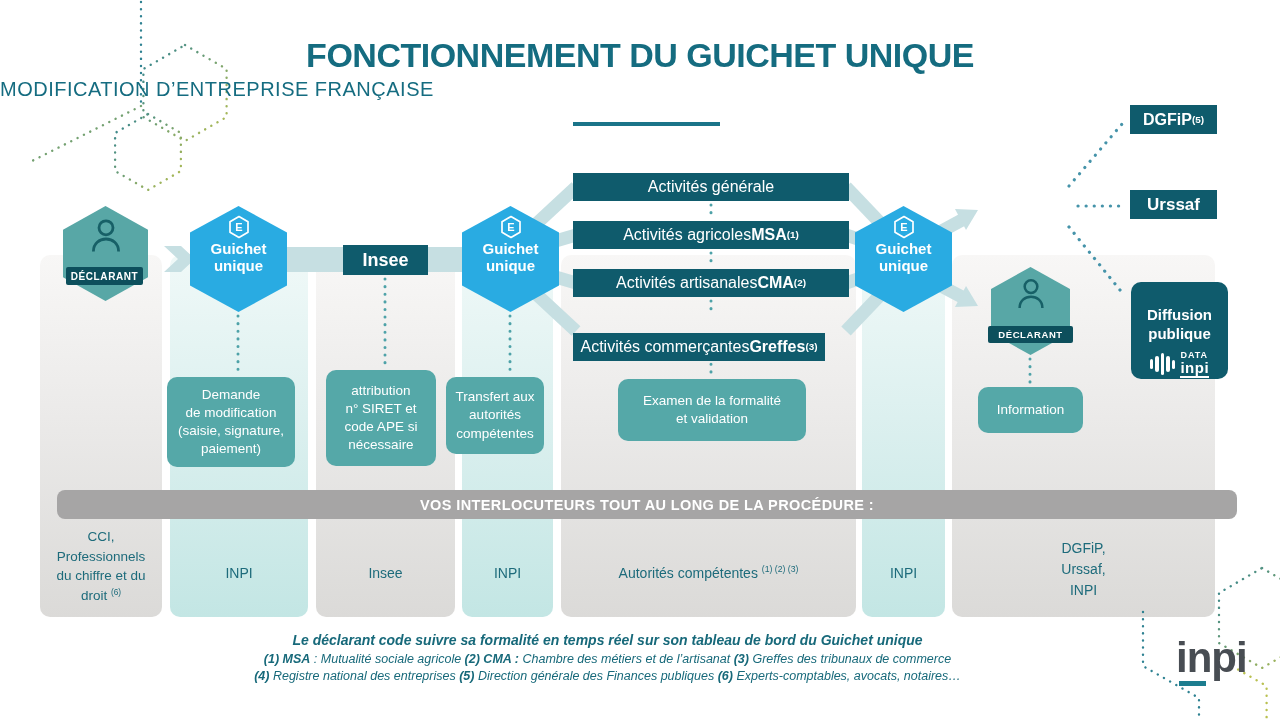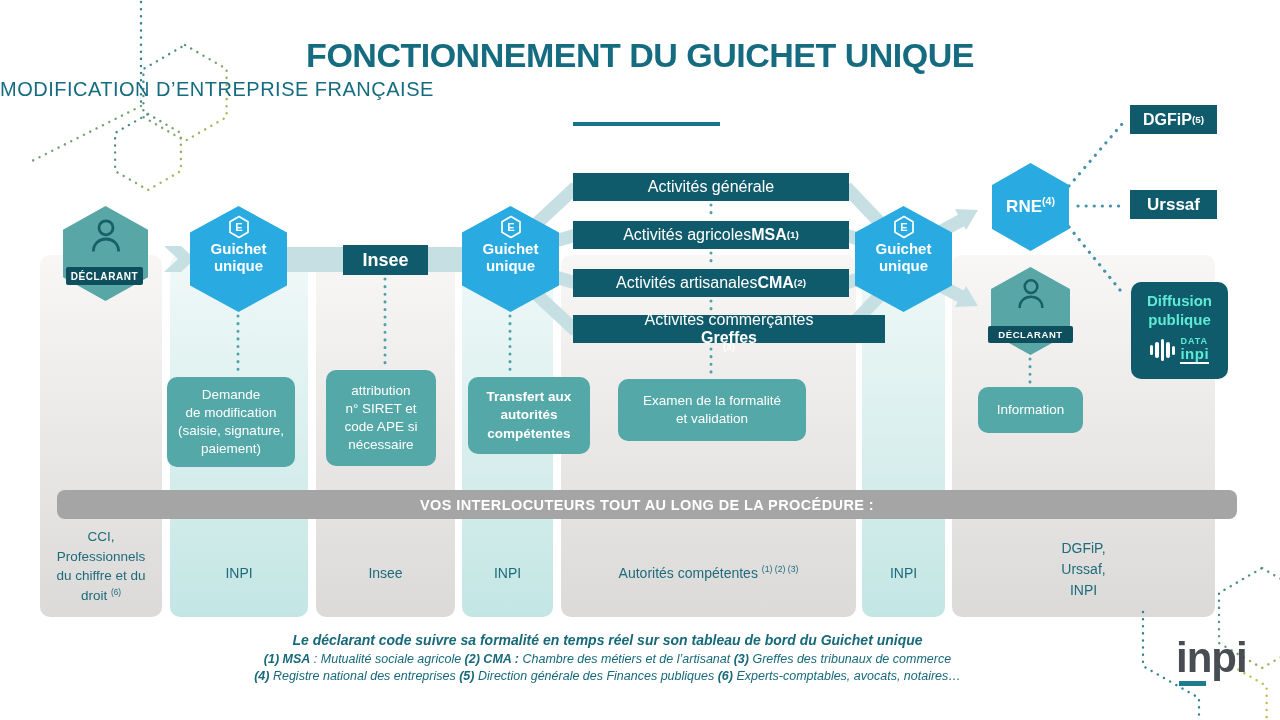--- a/index.html
+++ b/index.html
@@ -39,22 +39,22 @@
     font-weight:700; letter-spacing:0.6px; display:flex; align-items:center;
     justify-content:center; border-radius:2px; z-index:4; }
 
   
   .darkbox { position:absolute; background:#0f5b6c; color:#fff; border-radius:0;
     display:flex; align-items:center; justify-content:center; text-align:center; z-index:3; }
   .activity { font-size:16px; font-weight:400; }
   .darkbox sup, .collabel sup, .rne-text sup { font-size:62%; line-height:0; }
 
   
-  .diffusion { position:absolute; background:#0f5b6c; color:#5eead4; border-radius:10px;
-    z-index:3; display:flex; flex-direction:column; align-items:center; padding-top:10px; }
+  .diffusion { position:absolute; background:#0f5b6c; color:#ffffff; border-radius:10px;
+    z-index:3; display:flex; flex-direction:column; align-items:center; padding-top:24px; }
   .diffusion .dtitle { font-size:15px; font-weight:700; line-height:1.25; text-align:center;
     white-space:pre-line; }
   .data-logo { display:flex; align-items:center; gap:5px; margin-top:7px; }
   .data-bars { display:flex; align-items:center; gap:2px; height:24px; }
   .data-bars i { display:block; width:3.5px; background:#fff; border-radius:2px; }
   .data-txt { display:flex; flex-direction:column; align-items:flex-start; line-height:1; }
   .data-txt .d1 { font-size:9px; font-weight:700; letter-spacing:1px; }
   .data-txt .d2 { font-size:15px; font-weight:700; letter-spacing:0.5px;
     border-bottom:2px solid #fff; padding-bottom:1px; }
 
@@ -197,25 +197,22 @@
     </svg>
     <div class="gu-text" style="white-space: pre-line;">Guichet
 unique</div>
   </div>
 
   <div class="darkbox" style="left:343px;top:245px;width:85px;height:30px;font-size:18px;font-weight:700;">Insee</div>
 
   <div class="darkbox activity" style="left: 573px; top: 173px; width: 276px; height: 28px; white-space: pre-line;"><span>Activités générale</span></div>
   <div class="darkbox activity" style="left: 573px; top: 221px; width: 276px; height: 28px; white-space: pre-line;"><span>Activités agricoles </span><span style="font-weight: 700;">MSA</span><sup style="font-weight: 700;">(1)</sup></div>
   <div class="darkbox activity" style="left: 573px; top: 269px; width: 276px; height: 28px; white-space: pre-line;"><span>Activités artisanales </span><span style="font-weight: 700;">CMA</span><sup style="font-weight: 700;">(2)</sup></div>
-  <div class="darkbox activity" style="left: 573px; top: 315px; width: 312px; height: 28px; white-space: pre-line; flex-direction: column;"><span>Activités commerçantes </span><span style="font-weight: 700;">Greffes</span><sup style="font-weight: 700;">(3)</sup></div>
-
-  <div class="hex hex-blue" style="left:992px;top:163px;width:77px;height:88px;">
-    <div class="rne-text" style="white-space: pre-line;"><span style="font-weight: 700;">RNE</span><sup style="font-weight: 700;">(4)</sup></div>
-  </div>
+  <div class="darkbox activity" style="left: 573px; top: 333px; width: 252px; height: 28px; white-space: pre-line;"><span>Activités commerçantes </span><span style="font-weight: 700;">Greffes</span><sup style="font-weight: 700;">(3)</sup></div>
+
 
   <div class="hex hex-teal" style="left:991px;top:267px;width:79px;height:88px;">
     <svg class="icon-svg" style="margin-top:8px;" width="38" height="38" viewBox="0 0 24 24" fill="none" stroke="#176067" stroke-width="1.6">
       <circle cx="12" cy="7.3" r="4"></circle>
       <path d="M4.8 20.8 c0-4.6 3.4-7.1 7.2-7.1 s7.2 2.5 7.2 7.1"></path>
     </svg>
   </div>
   <div class="decl-label" style="left:988px;top:326px;width:85px;height:17px;font-size:9.5px;">DÉCLARANT</div>
 
   <div class="darkbox" style="left: 1130px; top: 105px; width: 87px; height: 29px; font-size: 16px; white-space: pre-line;"><span style="font-weight: 700;">DGFiP</span><sup style="font-weight: 700;">(5)</sup></div>
@@ -240,21 +237,21 @@
   </div>
 
   <div class="stepbox" style="left: 167px; top: 377px; width: 128px; height: 90px; white-space: pre-line;">Demande
 de modification
 (saisie, signature,
 paiement)</div>
   <div class="stepbox" style="left: 326px; top: 370px; width: 110px; height: 96px; white-space: pre-line;">attribution
 n° SIRET et
 code APE si
 nécessaire</div>
-  <div class="stepbox" style="left: 468px; top: 377px; width: 122px; height: 77px; white-space: pre-line; font-weight: bold;">Transfert aux
+  <div class="stepbox" style="left: 446px; top: 377px; width: 98px; height: 77px; white-space: pre-line;">Transfert aux
 autorités
 compétentes</div>
   <div class="stepbox" style="left: 618px; top: 379px; width: 188px; height: 62px; white-space: pre-line;">Examen de la formalité
 et validation</div>
   <div class="stepbox" style="left:978px;top:387px;width:105px;height:46px;">Information</div>
 
   <div class="graybar">VOS INTERLOCUTEURS TOUT AU LONG DE LA PROCÉDURE :</div>
 
   <div class="collabel" style="left: 40px; top: 527px; width: 122px; font-size: 13.5px; white-space: pre-line;"><span>CCI,
 Professionnels

